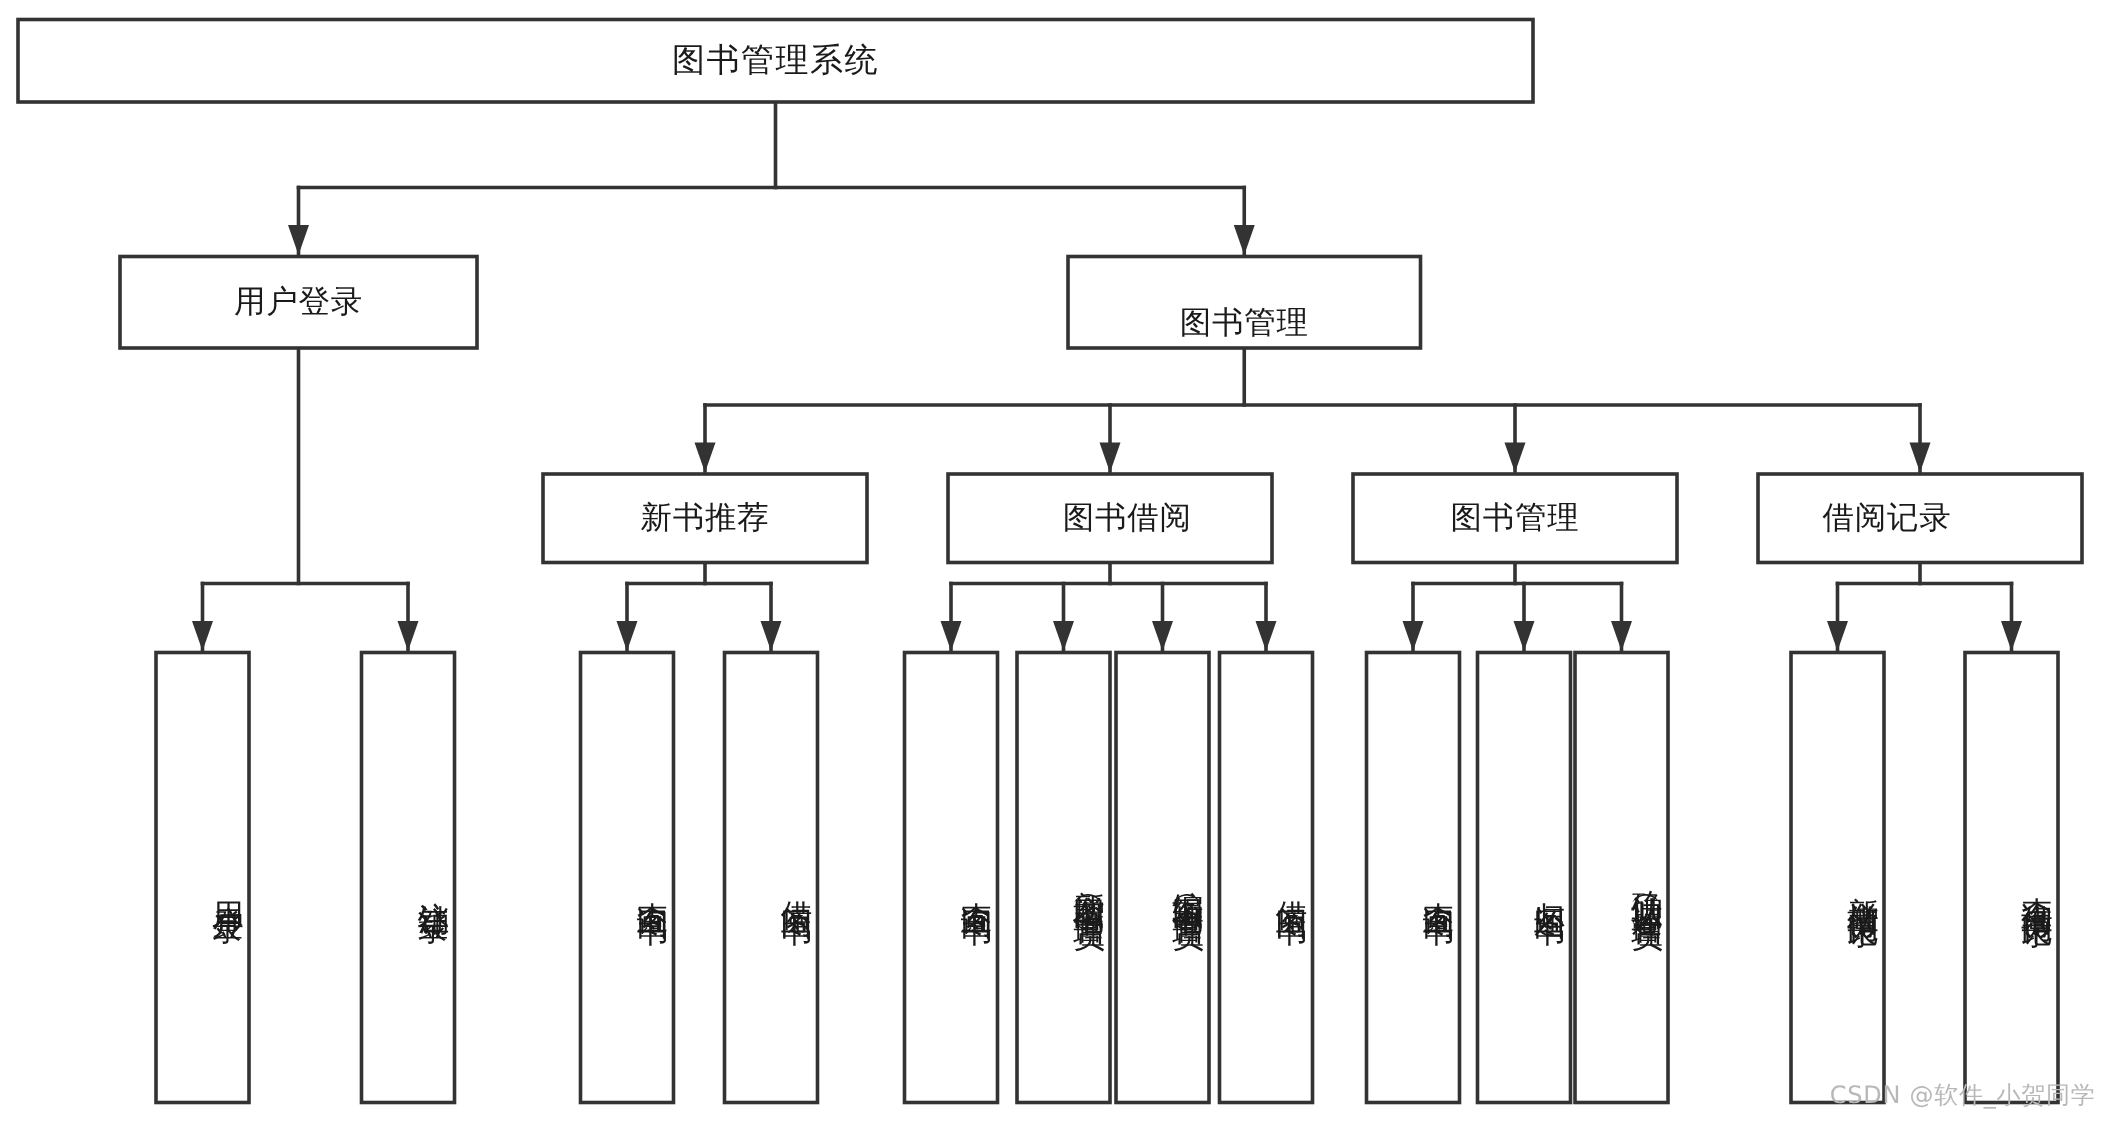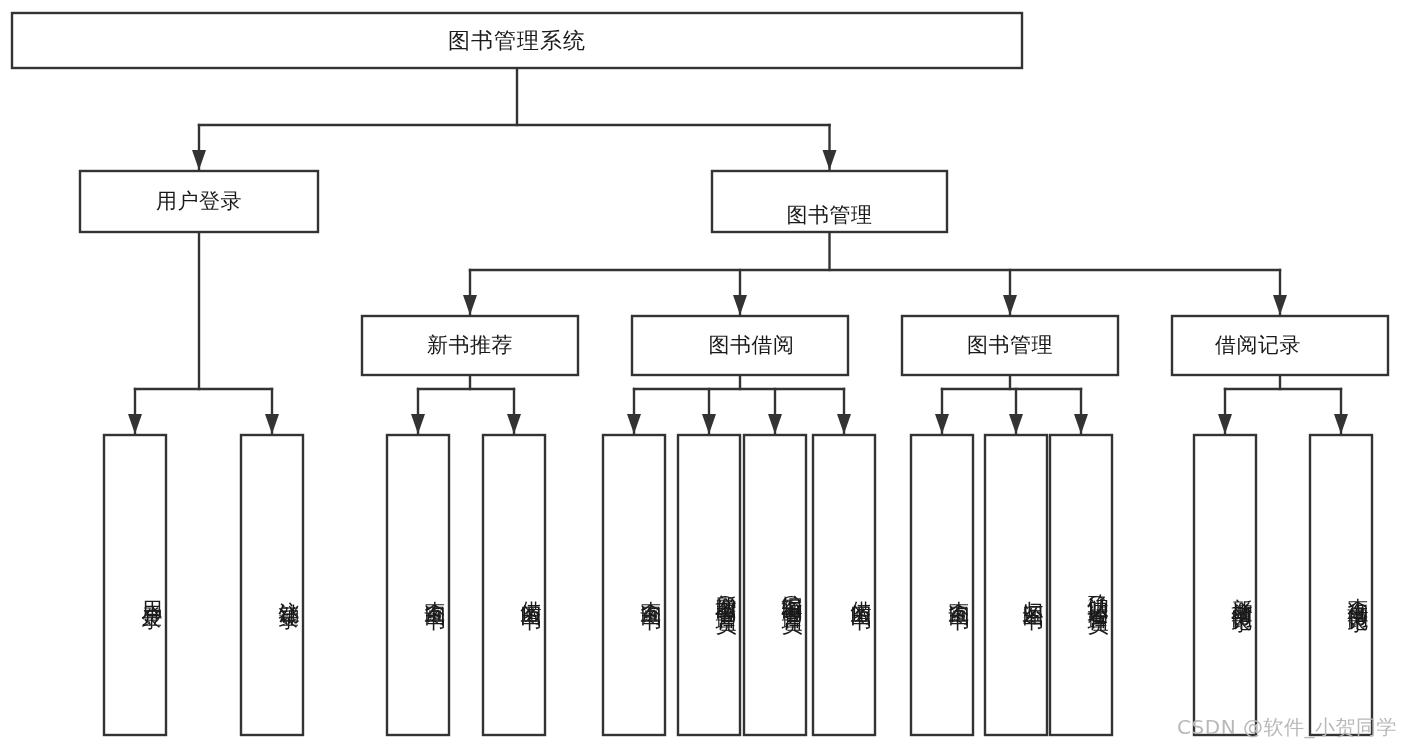--- a/index.html
+++ b/index.html
@@ -64,21 +64,21 @@
     padding-top: 10px;
   }
   .node-label.title-label {
     font-size: 22px;
     letter-spacing: 1px;
   }
   #watermark {
     position: absolute;
     right: 8px;
     bottom: 6px;
-    font-size: 20px;
+    font-size: 16px;
     color: #b8b8b8;
     letter-spacing: 0.5px;
     white-space: nowrap;
     font-family: "DejaVu Sans", "Liberation Sans", sans-serif;
   }
 </style>
 </head>
 <body>
 
 <div id="diagram-root">

